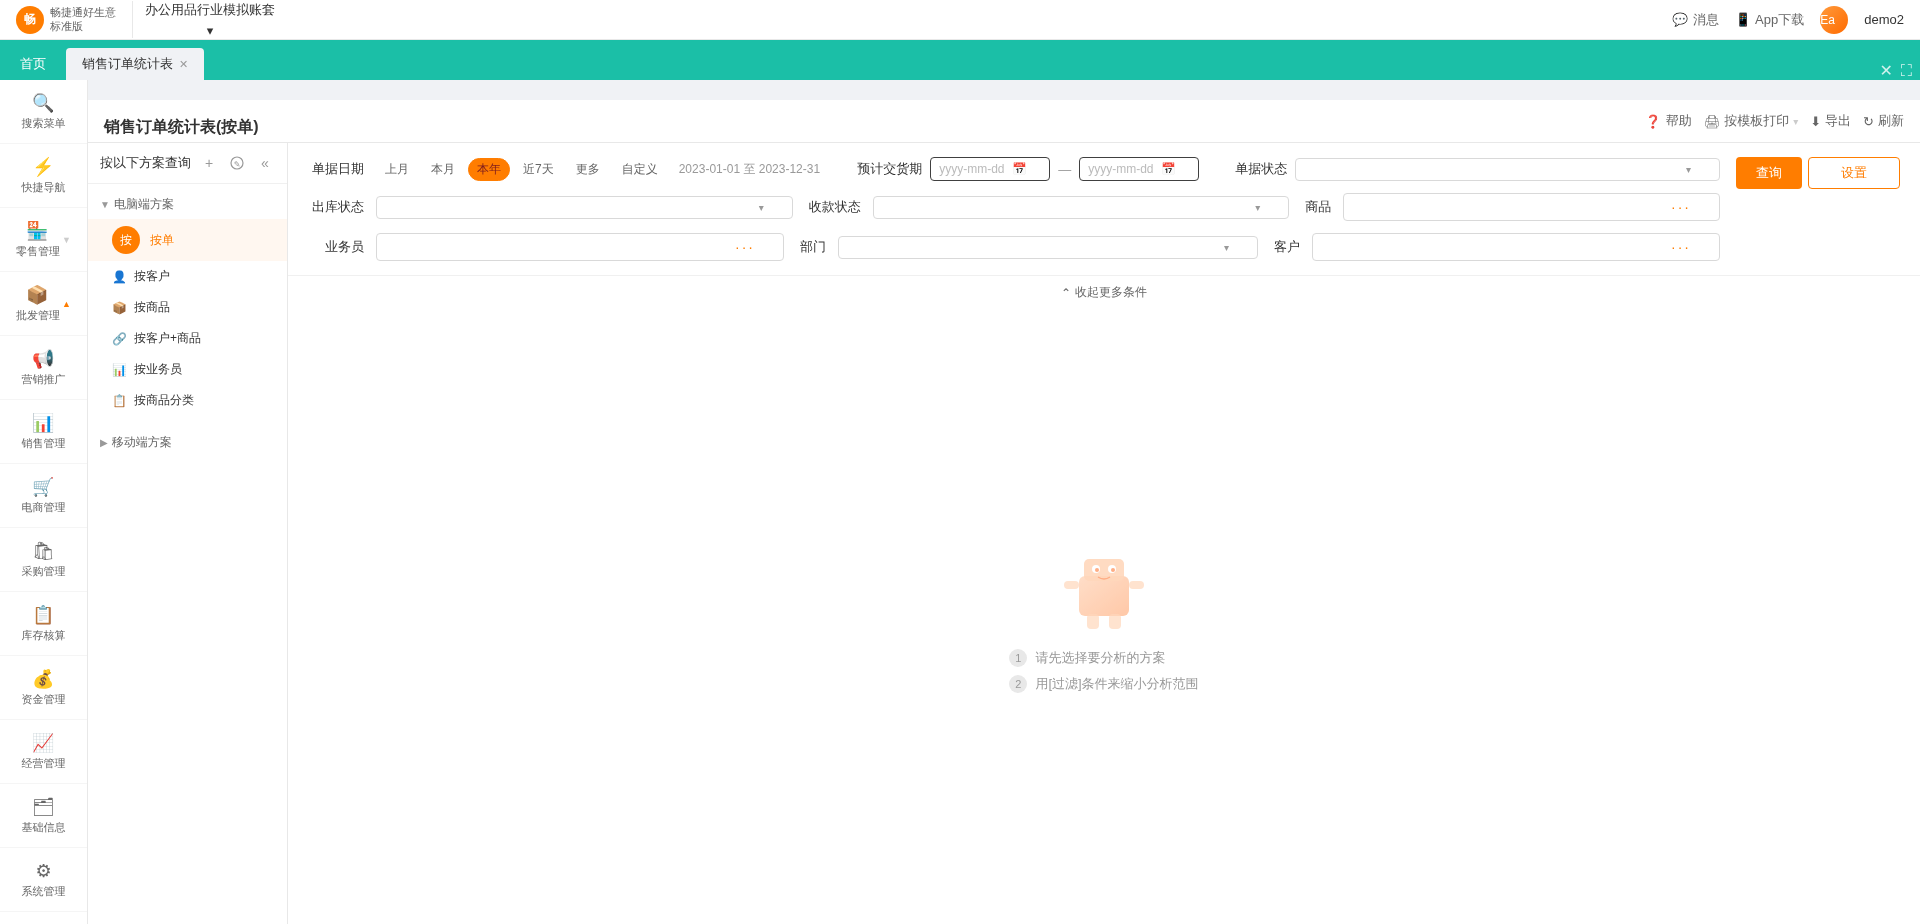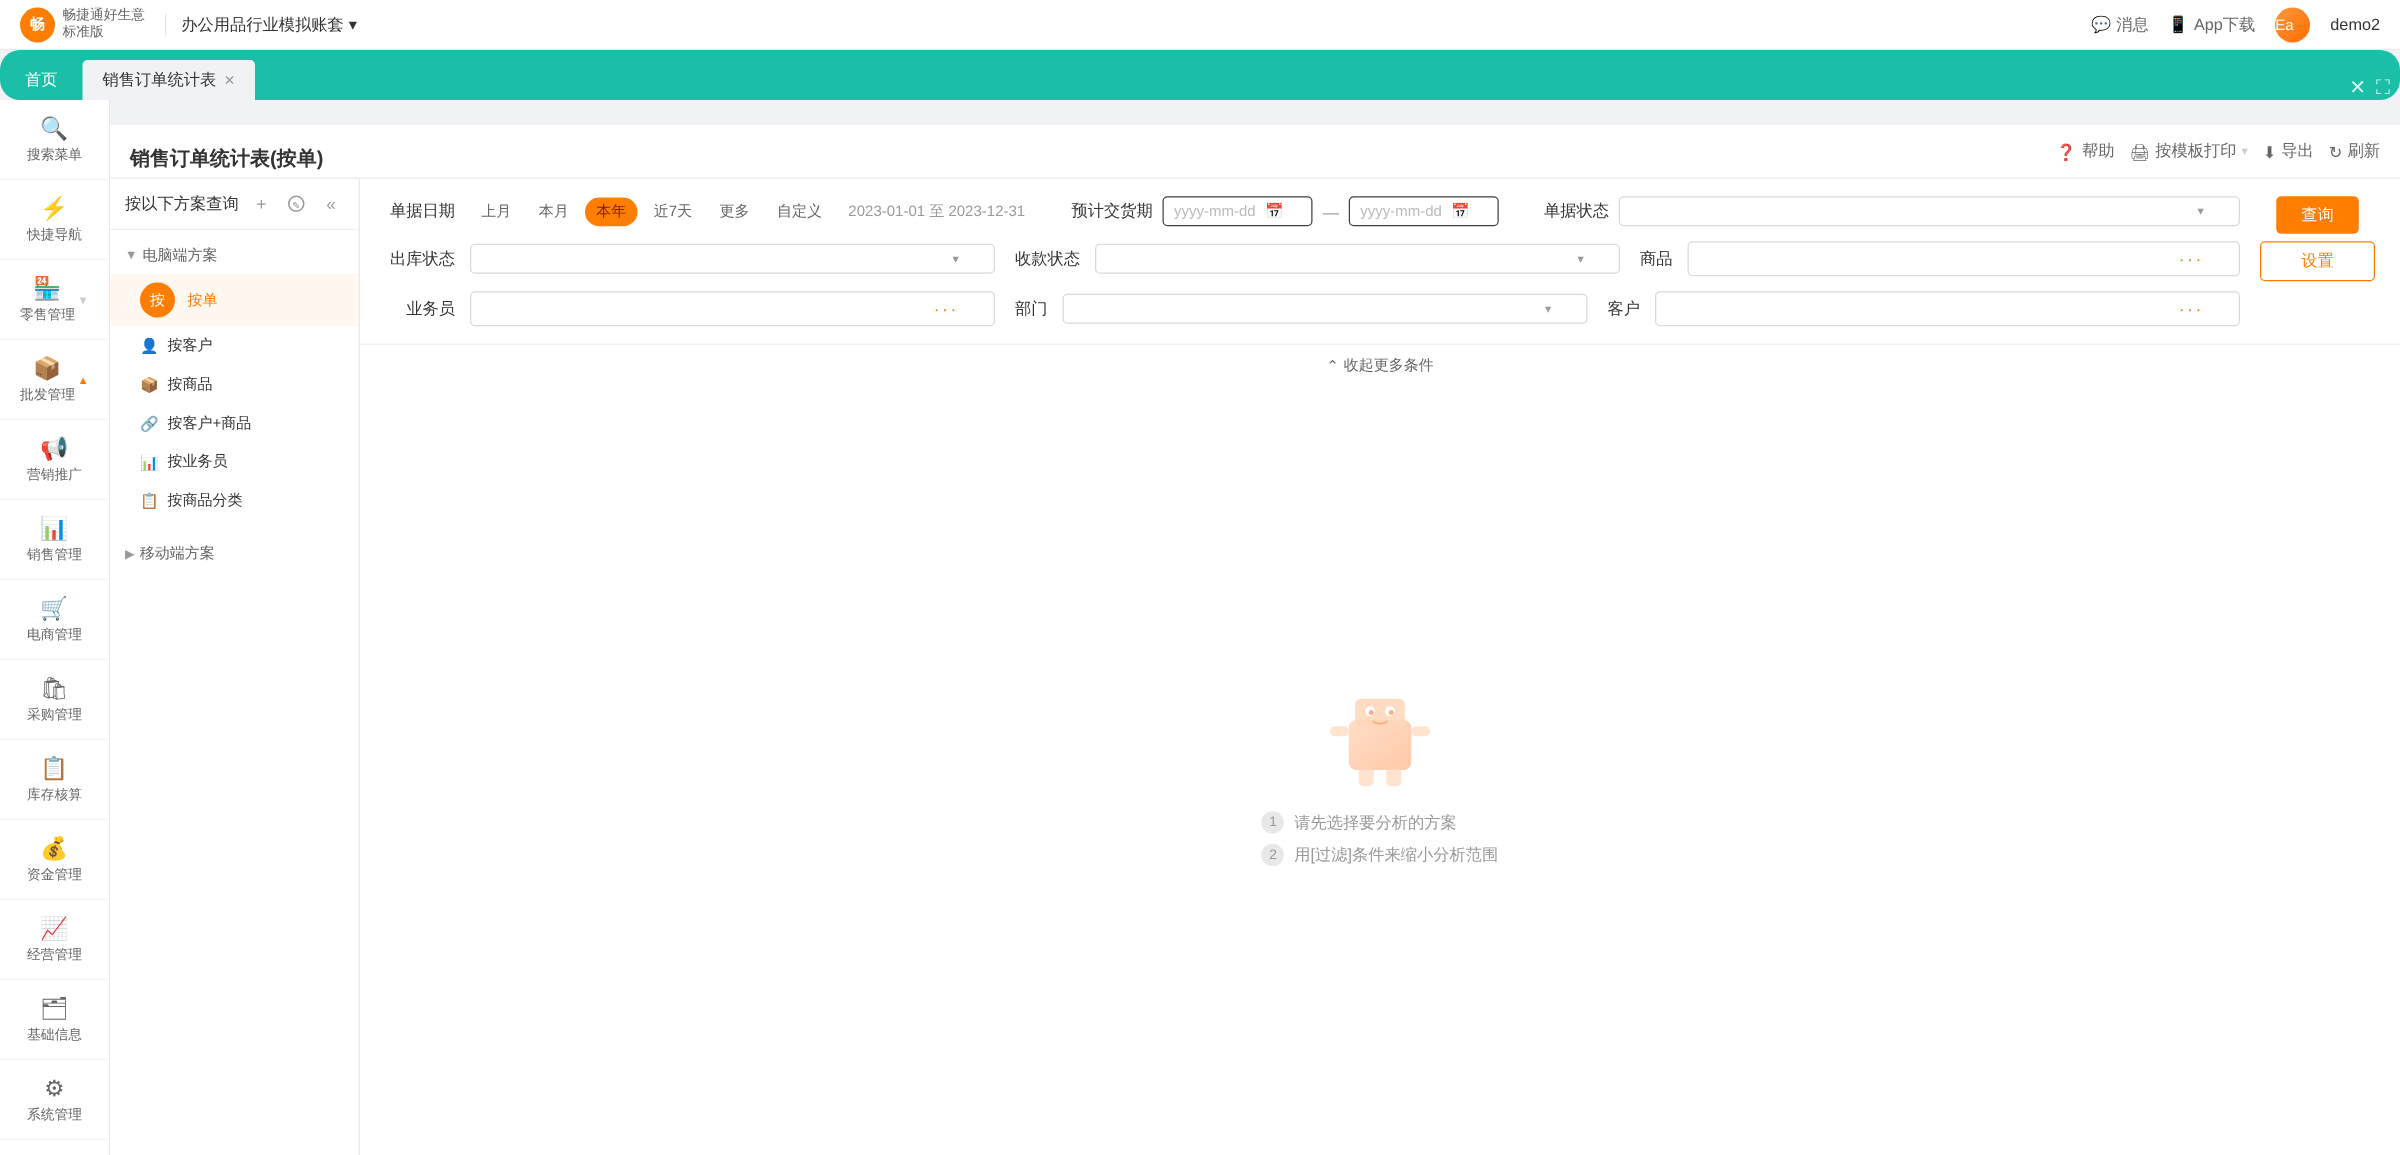--- a/index.html
+++ b/index.html
@@ -4,27 +4,27 @@
   <style>
     * { box-sizing: border-box; margin: 0; padding: 0; }
     body { font-family: 'PingFang SC', 'Microsoft YaHei', sans-serif; font-size: 13px; background: #f0f2f5; color: #333; display: flex; flex-direction: column; height: 100vh; overflow: hidden; }
 
     
     .top-bar { height: 40px; background: #fff; display: flex; align-items: center; justify-content: space-between; padding: 0 16px; border-bottom: 1px solid #e8e8e8; flex-shrink: 0; }
     .top-bar-left { display: flex; align-items: center; gap: 8px; }
     .logo-area { display: flex; align-items: center; gap: 6px; }
     .logo-icon { width: 28px; height: 28px; background: #ff7d00; border-radius: 50%; display: flex; align-items: center; justify-content: center; color: white; font-size: 12px; font-weight: bold; }
     .logo-text { font-size: 11px; color: #666; line-height: 1.2; }
-    .workspace-selector { display: flex; align-items: center; gap: 4px; color: #333; font-size: 13px; cursor: pointer; border-left: 1px solid #e8e8e8; padding-left: 12px; margin-left: 8px; }
+    .workspace-selector { display: flex; align-items: center; gap: 4px; color: #333; font-size: 13px; cursor: pointer; border-left: 1px solid #e8e8e8; padding-left: 12px; margin-left: 8px; flex-direction: column; }
     .top-bar-right { display: flex; align-items: center; gap: 16px; }
     .top-bar-action { display: flex; align-items: center; gap: 4px; color: #666; cursor: pointer; font-size: 13px; }
     .user-avatar { width: 28px; height: 28px; border-radius: 50%; background: linear-gradient(135deg, #ff9a3c, #ff6b00); display: flex; align-items: center; color: white; font-size: 12px; }
 
     
-    .tab-bar { height: 40px; background: #1bbfa7; display: flex; align-items: flex-end; padding: 0 0 0 0; flex-shrink: 0; border-radius: 16px; }
+    .tab-bar { height: 40px; background: #1bbfa7; display: flex; align-items: flex-end; padding: 0 0 0 0; flex-shrink: 0; }
     .tab-item { height: 32px; padding: 0 16px; display: flex; align-items: center; cursor: pointer; font-size: 13px; color: rgba(255,255,255,0.85); gap: 6px; border-radius: 4px 4px 0 0; margin-left: 4px; }
     .tab-item.active { background: #f0f2f5; color: #333; text-align: center; }
     .tab-item.home { background: transparent; color: white; font-weight: 500; }
     .tab-close { font-size: 11px; color: #999; cursor: pointer; }
     .tab-bar-right { margin-left: auto; display: flex; align-items: center; padding-right: 8px; gap: 8px; }
     .tab-bar-icon { color: rgba(255,255,255,0.8); cursor: pointer; font-size: 16px; }
 
     
     .main-layout { display: flex; flex: 1; overflow: hidden; }
 
@@ -77,21 +77,21 @@
 
     
     .collapse-bar { display: flex; align-items: center; justify-content: center; padding: 8px; background: white; border-top: 1px solid #f0f0f0; cursor: pointer; color: #666; font-size: 12px; gap: 4px; }
 
     
     .data-area { flex: 1; display: flex; align-items: center; justify-content: center; flex-direction: column; background: white; margin: 0; gap: 8px; }
     .empty-icon { width: 100px; height: 100px; opacity: 0.8; }
     .empty-hints { display: flex; flex-direction: column; gap: 8px; }
     .empty-hint { display: flex; align-items: center; gap: 8px; font-size: 13px; color: #999; }
     .hint-num { width: 18px; height: 18px; border-radius: 50%; background: #e8e8e8; display: flex; align-items: center; justify-content: center; font-size: 11px; color: #999; }
-    .query-actions { display: flex; flex-direction: column; gap: 6px; align-self: flex-start; margin-left: auto; flex-shrink: 0; align-items: center; }
+    .query-actions { display: flex; flex-direction: row; gap: 6px; align-self: flex-start; margin-left: auto; flex-shrink: 0; }
     .select-inner { border: 1px solid #d9d9d9; border-radius: 4px; padding: 5px 28px 5px 10px; font-size: 12px; color: #bbb; cursor: pointer; display: flex; align-items: center; justify-content: space-between; background: white; }
   </style>
 </head>
 <body>
 
 <div class="top-bar">
   <div class="top-bar-left">
     <div class="logo-area">
       <div class="logo-icon">畅</div>
       <div class="logo-text">

